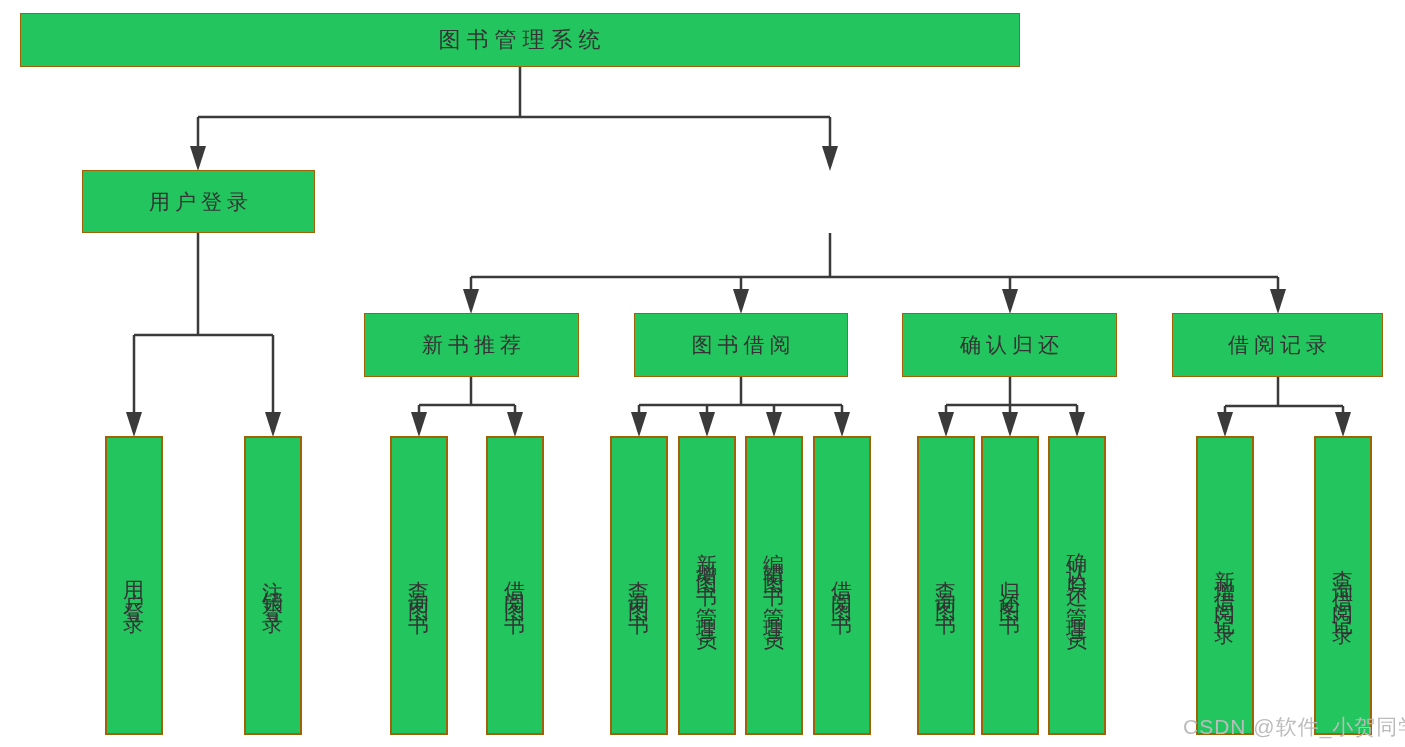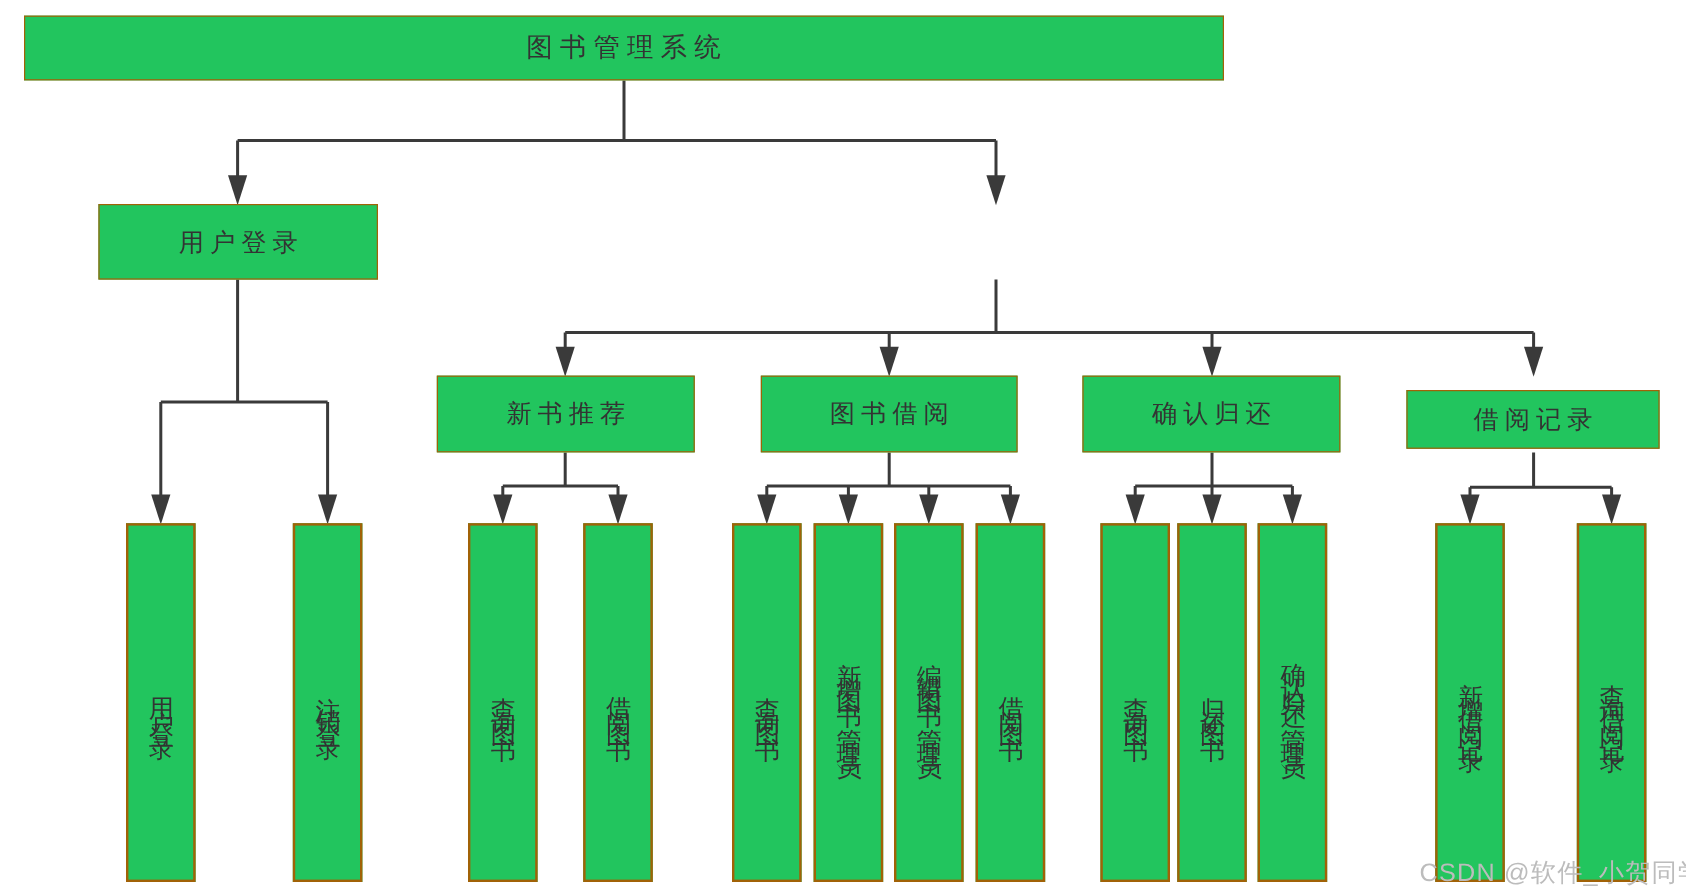--- a/index.html
+++ b/index.html
@@ -122,21 +122,21 @@
 
   <div class="node" style="left:364px;top:313px;width:215px;height:64px;">
     <span class="hlabel">新书推荐</span>
   </div>
   <div class="node" style="left:634px;top:313px;width:214px;height:64px;">
     <span class="hlabel">图书借阅</span>
   </div>
   <div class="node" style="left:902px;top:313px;width:215px;height:64px;">
     <span class="hlabel">确认归还</span>
   </div>
-  <div class="node" style="left:1172px;top:313px;width:211px;height:49px;margin-top:12px;">
+  <div class="node" style="left:1172px;top:313px;width:211px;height:64px;">
     <span class="hlabel">借阅记录</span>
   </div>
 
   <div class="node vnode" style="left:105px;top:436px;width:58px;height:299px;">
     <span class="vlabel">用户登录</span>
   </div>
   <div class="node vnode" style="left:244px;top:436px;width:58px;height:299px;">
     <span class="vlabel">注销登录</span>
   </div>
 

